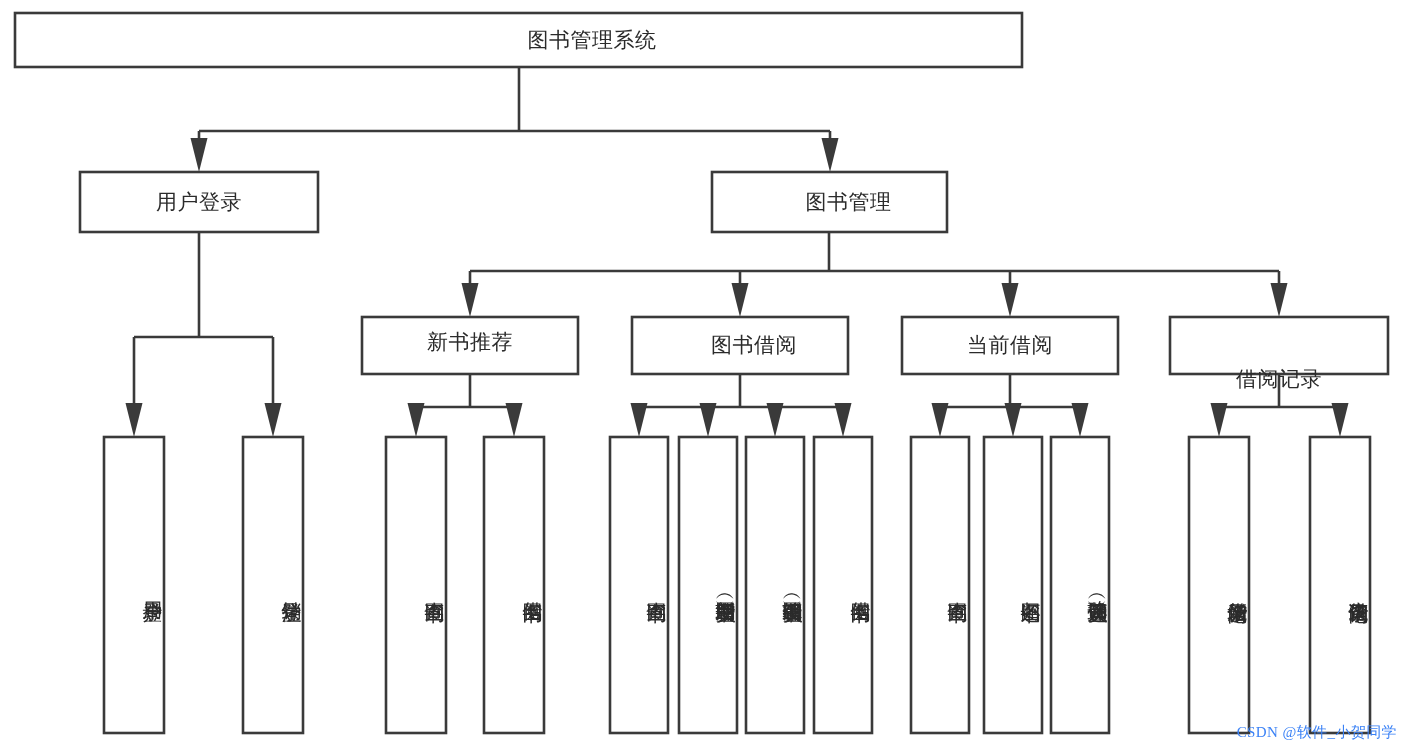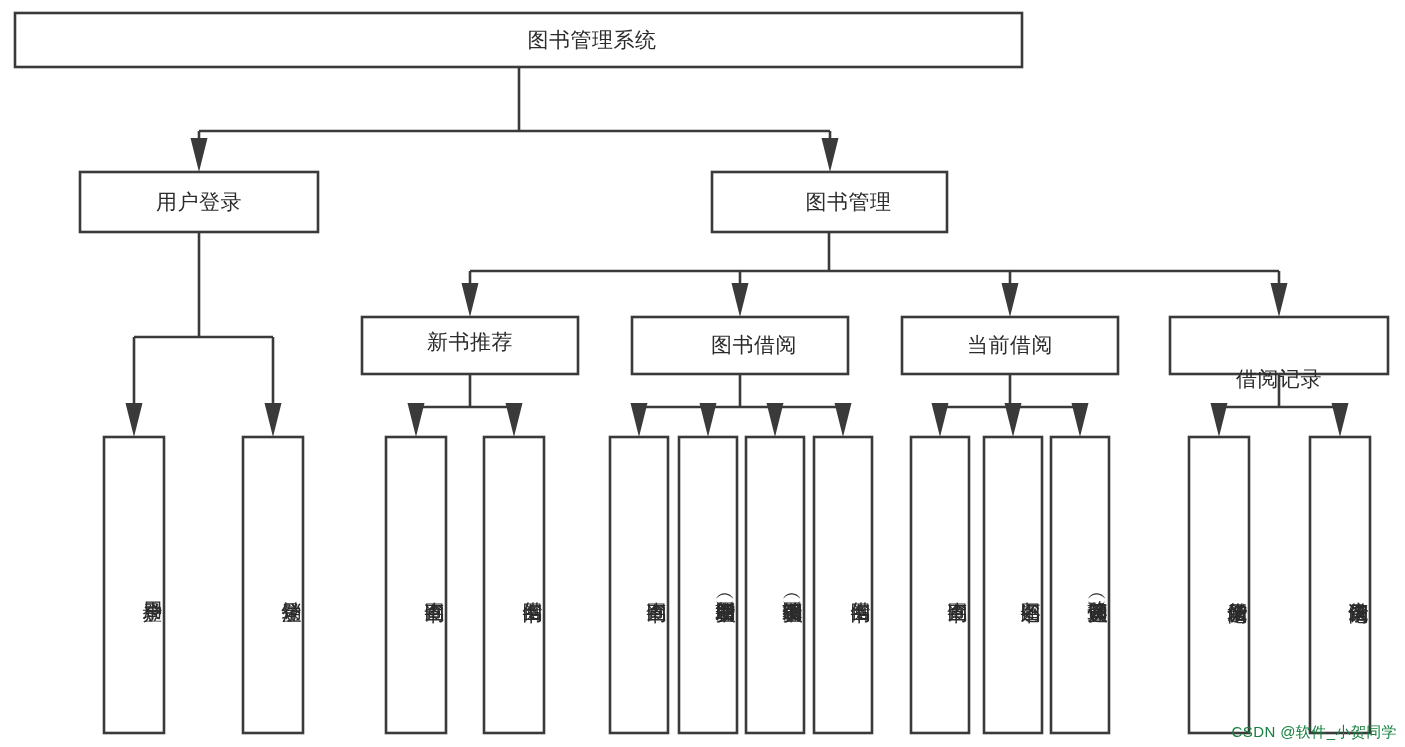--- a/index.html
+++ b/index.html
@@ -69,23 +69,24 @@
     text-orientation: upright;
     pointer-events: none;
     padding-top: 4px;
     box-sizing: border-box;
   }
   .watermark {
     position: absolute;
     right: 8px;
     bottom: 5px;
     font-size: 15px;
-    color: #15803d;
+    color: #3b82f6;
     letter-spacing: 0.4px;
     white-space: nowrap;
+    font-family: Liberation Serif, serif;
   }
 </style>
 </head>
 <body>
 
 <div id="diagram-root">
 
   <svg id="diagram-svg" viewBox="0 0 1405 747" xmlns="http://www.w3.org/2000/svg">
     <g id="connectors-layer">
         <g>

